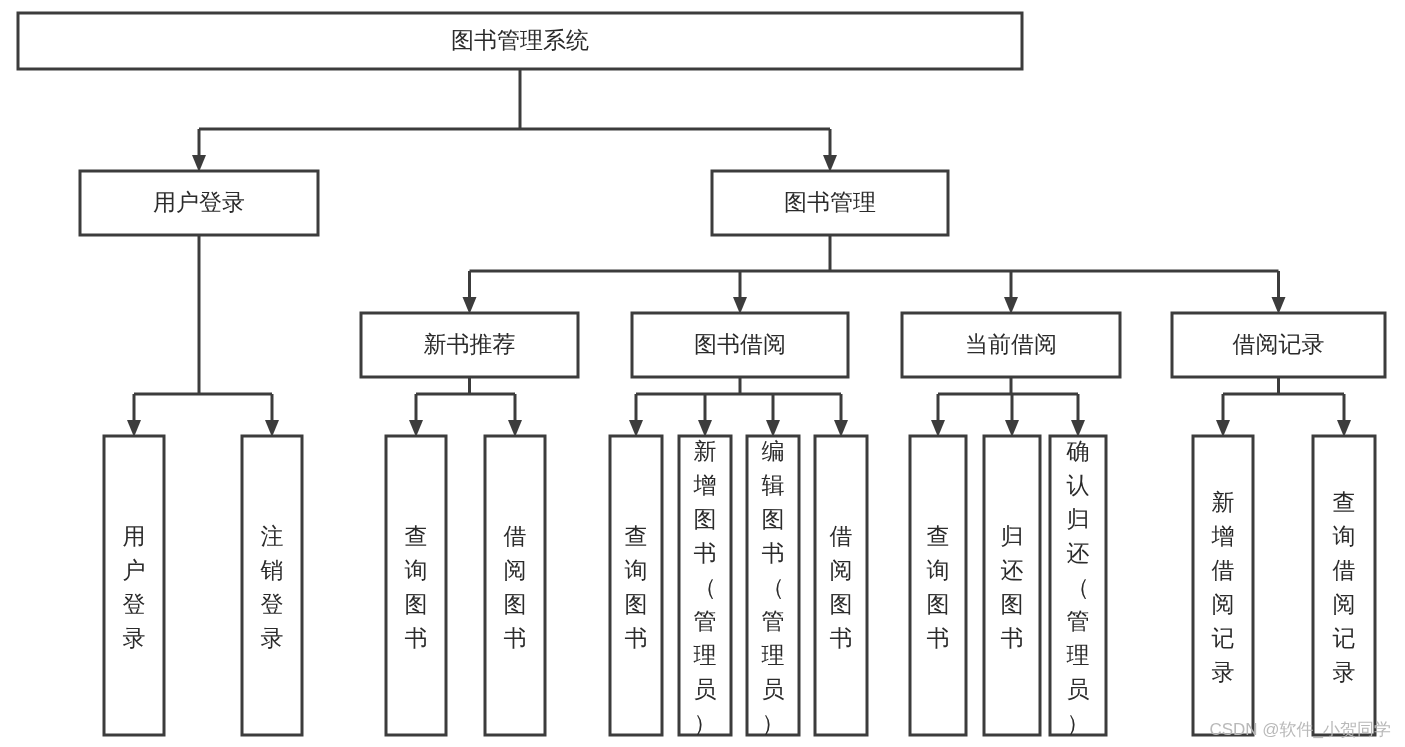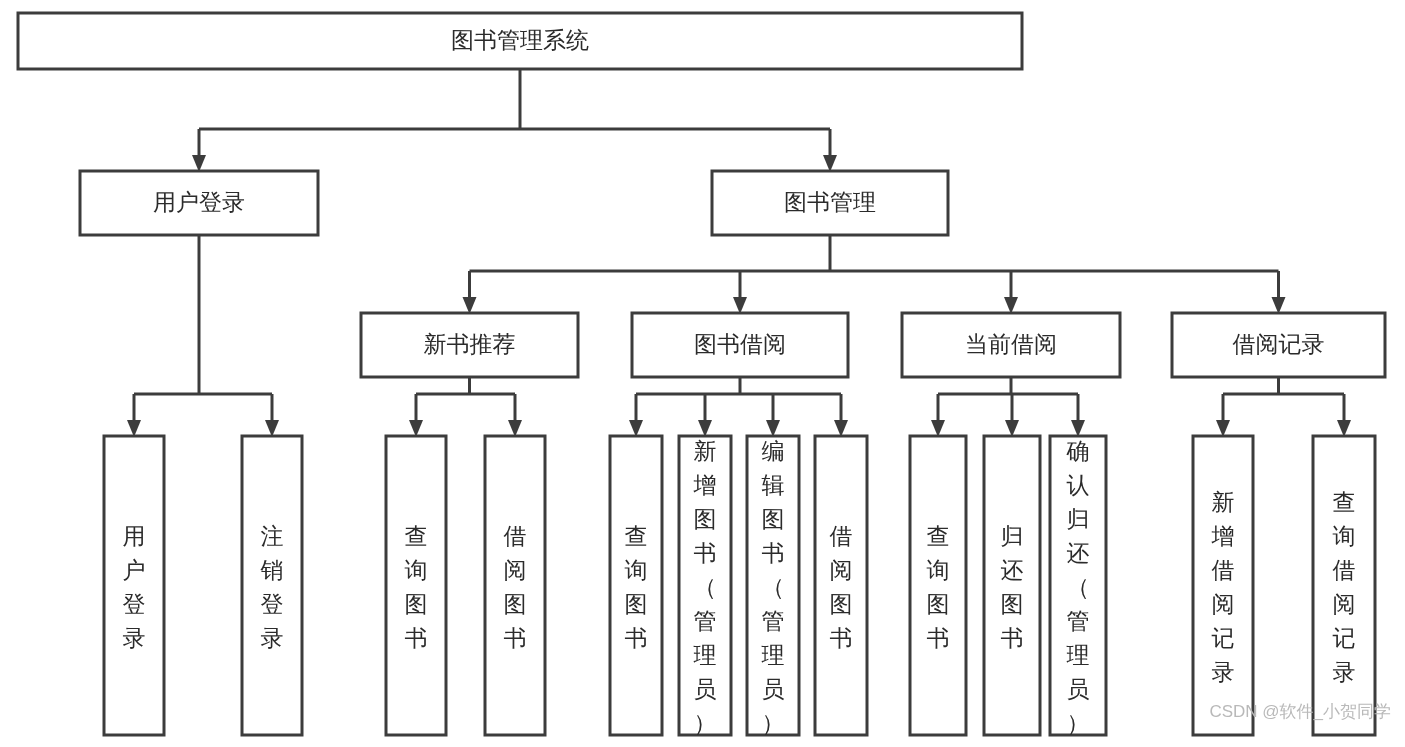--- a/index.html
+++ b/index.html
@@ -51,21 +51,21 @@
   }
   .node-label-vertical {
     fill: #2b2b2b;
     font-family: "Liberation Sans", "DejaVu Sans", sans-serif;
     font-size: 23px;
     text-anchor: middle;
   }
   .watermark {
     position: absolute;
     right: 14px;
-    bottom: 24px;
+    bottom: 6px;
     color: #b9b9b9;
     font-size: 17px;
     font-family: "Liberation Sans", "DejaVu Sans", sans-serif;
     white-space: nowrap;
     user-select: none;
   }
 </style>
 </head>
 <body>
 

